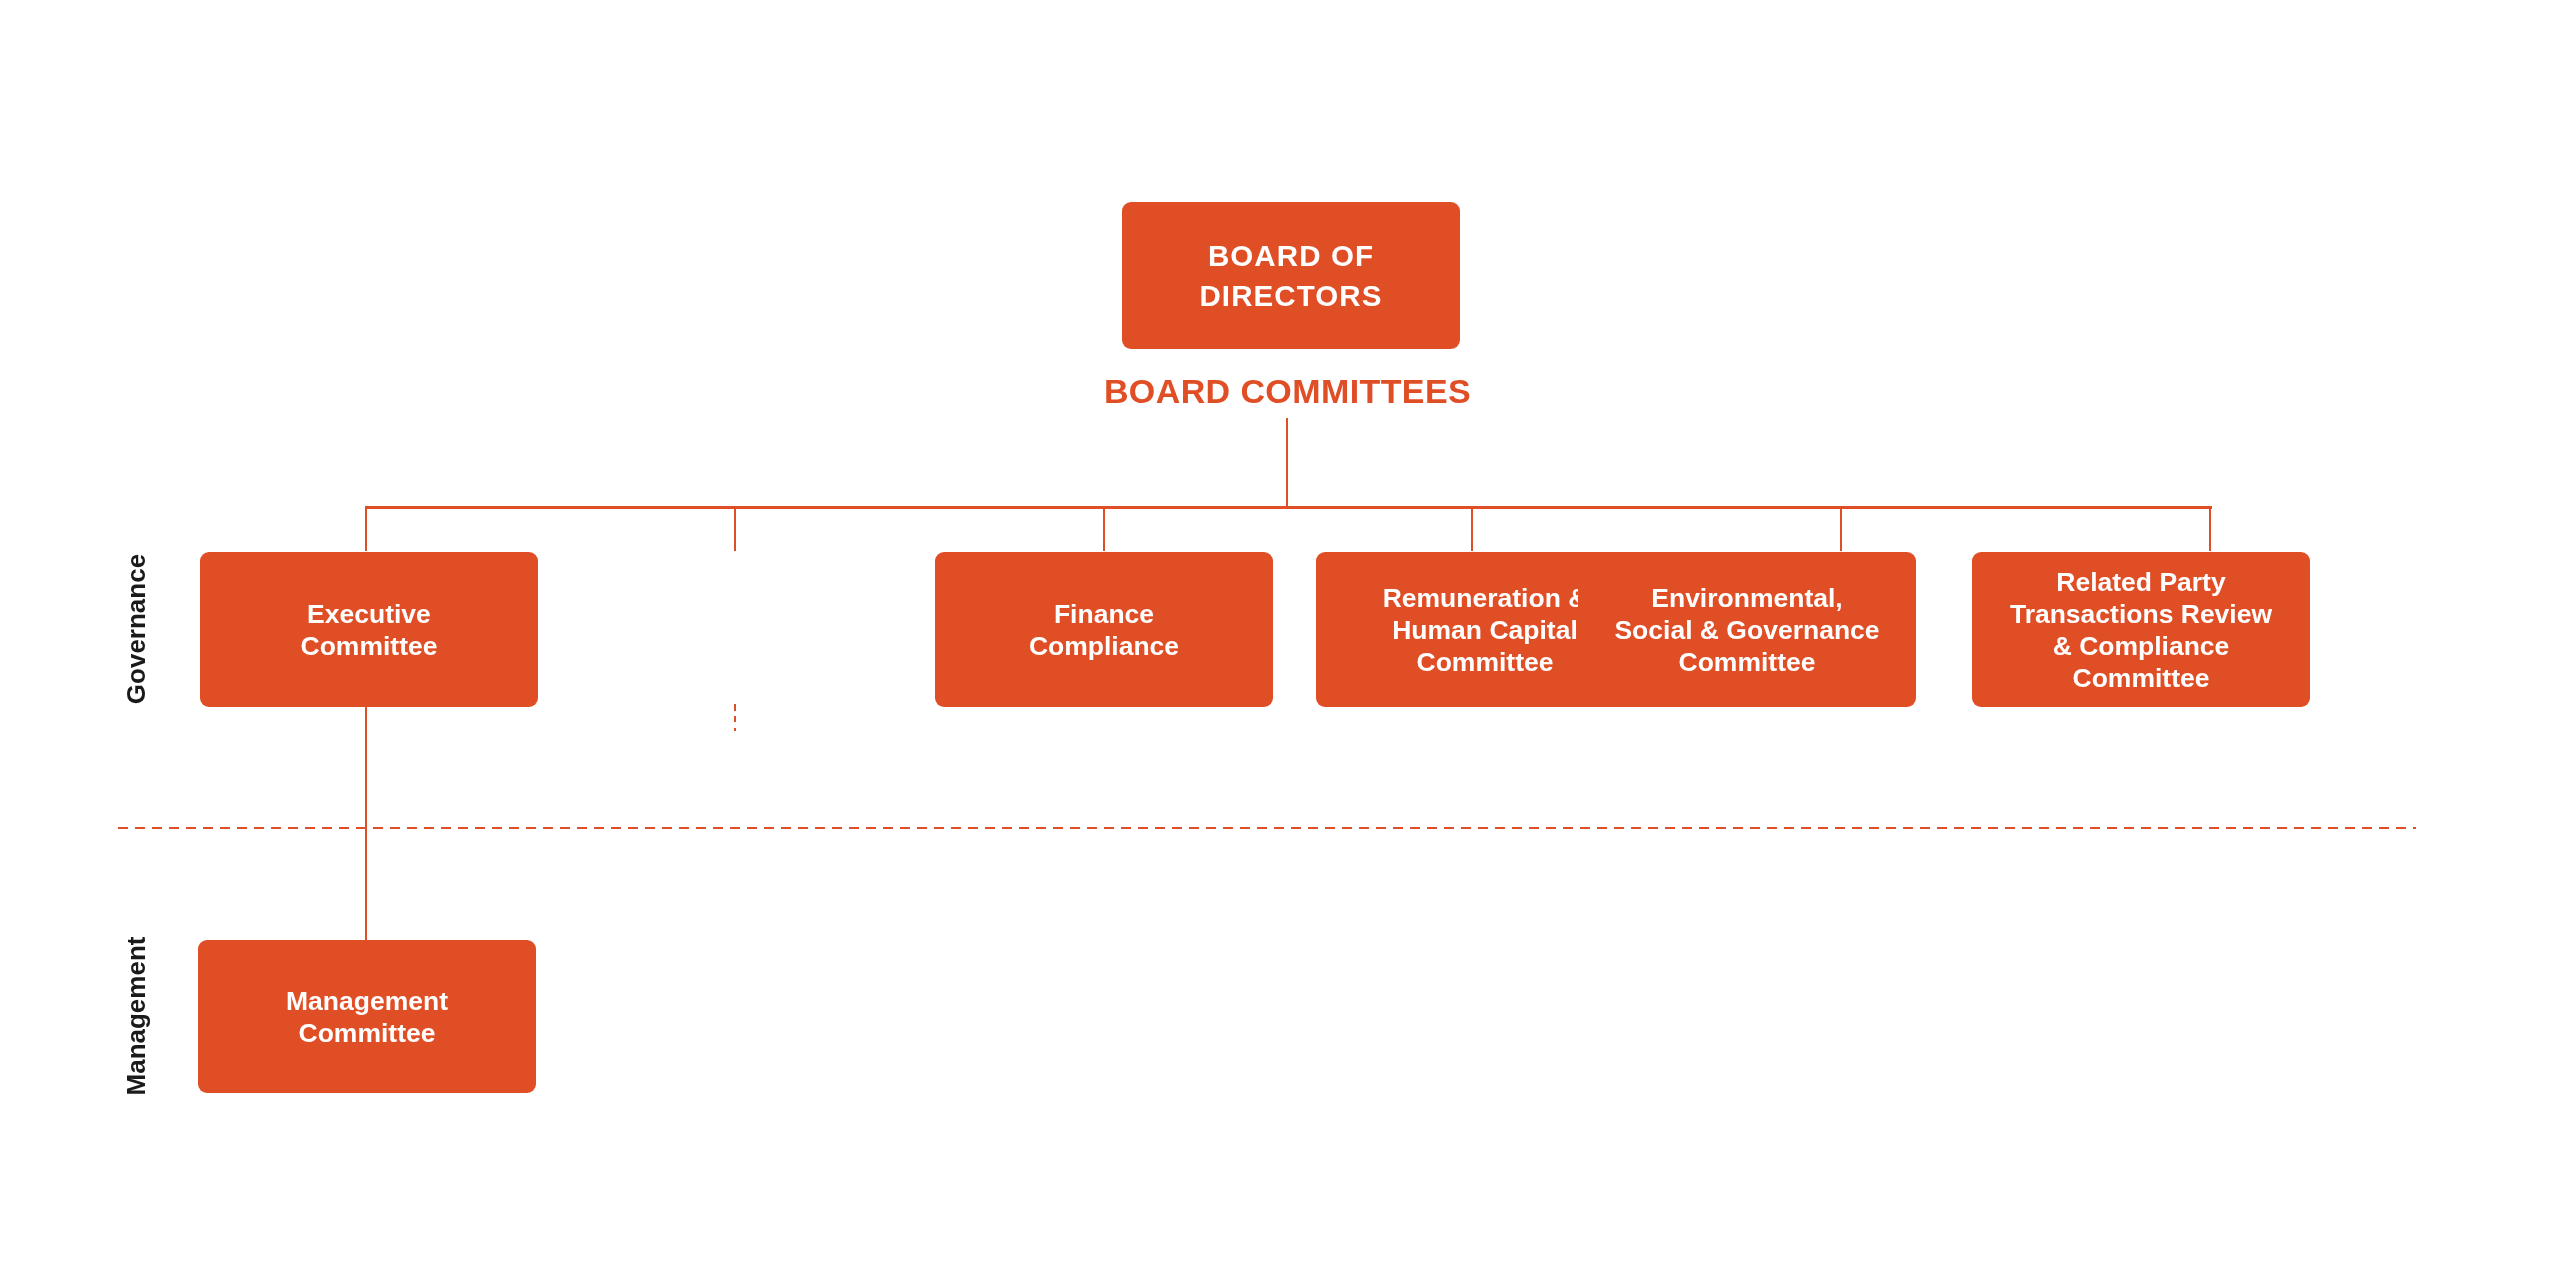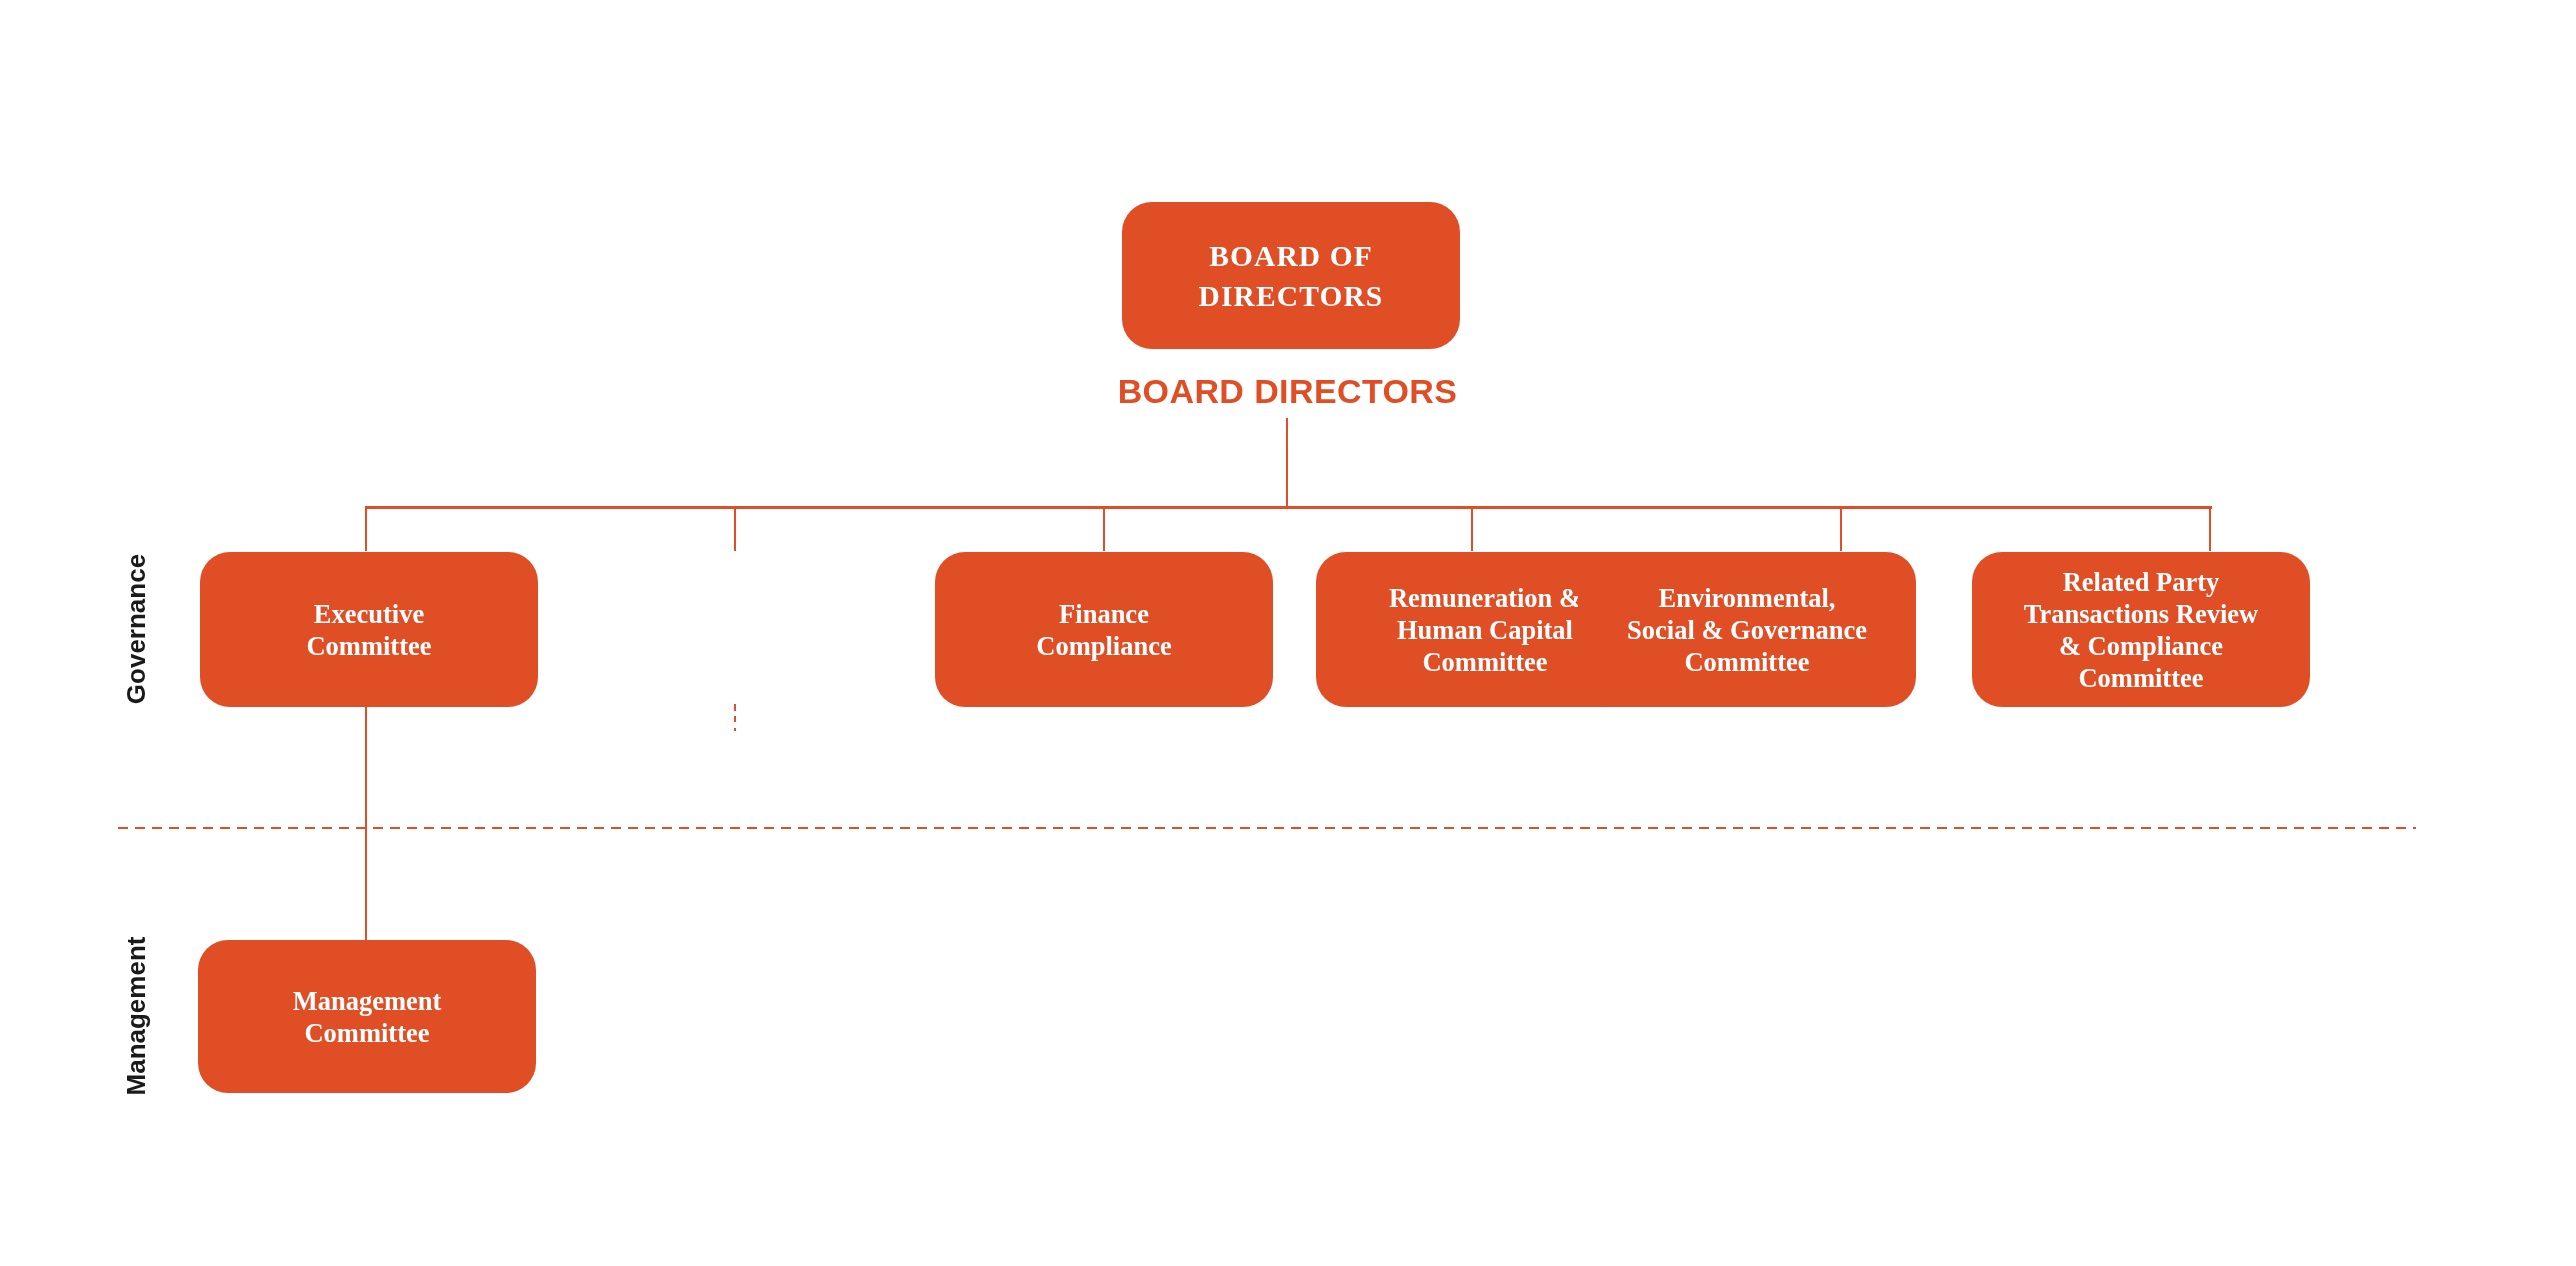--- a/index.html
+++ b/index.html
@@ -20,26 +20,25 @@
     width: 2576px; height: 1266px;
     background: var(--background);
     overflow: hidden;
   }
 
   
   .node {
     position: absolute;
     background: var(--accent);
     color: var(--box-text);
-    border-radius: 30px;
+    border-radius: 9px;
     display: flex; align-items: center; justify-content: center;
     text-align: center;
     font-weight: bold;
     white-space: pre-line;
-    font-family: Liberation Serif, serif;
   }
   .node--root {
     left: 1122px; top: 202px; width: 338px; height: 147px;
     font-size: 29.5px; line-height: 40px; letter-spacing: 1.1px;
   }
   .node--committee {
     top: 552px; width: 338px; height: 155px;
     font-size: 26.5px; line-height: 32px;
   }
   .node--management {
@@ -106,21 +105,21 @@
 <body>
 
 <div class="canvas">
 
   <div class="section-label section-label--governance">Governance</div>
   <div class="section-label section-label--management">Management</div>
 
   <div class="node node--root">BOARD OF
 DIRECTORS</div>
 
-  <div class="heading">BOARD DIRECTORS</div>
+  <div class="heading">BOARD COMMITTEES</div>
 
   <div class="line line--stub"></div>
   <div class="line line--rail"></div>
   <div class="line line--drop" style="left:365px"></div>
   <div class="line line--drop" style="left:734px"></div>
   <div class="line line--drop" style="left:1103px"></div>
   <div class="line line--drop" style="left:1471px"></div>
   <div class="line line--drop" style="left:1840px"></div>
   <div class="line line--drop" style="left:2209px"></div>
   <div class="line line--exec-mgmt"></div>

